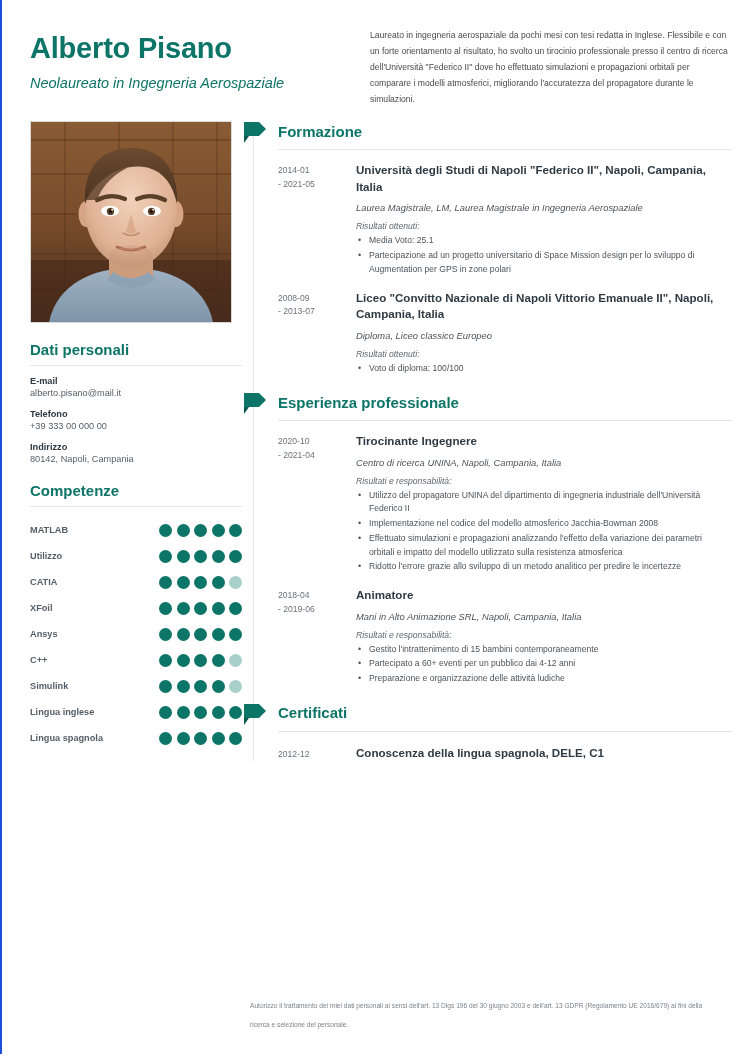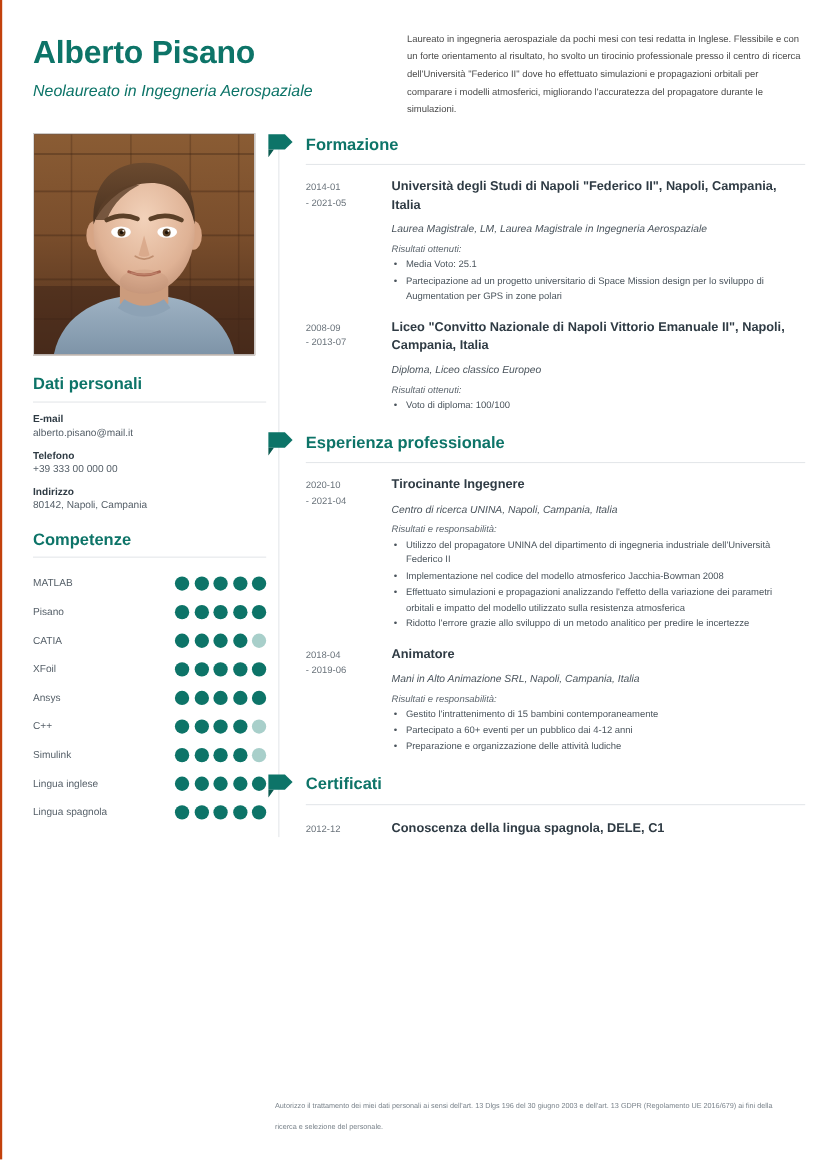--- a/index.html
+++ b/index.html
@@ -9,21 +9,21 @@
     background: #ffffff;
     font-family: "Liberation Sans", sans-serif;
     color: #3d4852;
   }
   .page {
     position: relative;
     width: 750px;
     height: 1054px;
     background: #ffffff;
     overflow: hidden;
-    border-left: 2px solid #c2410c;
+    border-left: 2px solid #1d4ed8;
   }
 
   
   .header {
     display: flex;
     padding: 26px 18px 0 28px;
   }
   .header-left { width: 340px; flex: 0 0 340px; padding-top: 6px; }
   .name {
     font-size: 29px;
@@ -78,20 +78,21 @@
     font-size: 9.2px; font-weight: bold; color: #2f3b44;
     margin-bottom: 2px;
   }
   .contact-value { font-size: 9.2px; color: #555f68; }
 
   
   .skills { margin-top: 4px; }
   .skill-row {
     display: flex; align-items: center;
     height: 26px;
+    font-weight: bold;
   }
   .skill-name { font-size: 9.2px; color: #555f68; flex: 1; }
   .dots { display: flex; gap: 4.5px; }
   .dot { width: 13px; height: 13px; border-radius: 50%; background: #0d7468; }
   .dot.off { background: #a8cfca; }
 
   
   .col-right::before {
     content: "";
     position: absolute;
@@ -293,21 +294,21 @@
               <span class="skill-name">MATLAB</span>
               <span class="dots">
                 <span class="dot"></span>
                 <span class="dot"></span>
                 <span class="dot"></span>
                 <span class="dot"></span>
                 <span class="dot"></span>
               </span>
             </div>
             <div class="skill-row">
-              <span class="skill-name">Pisano</span>
+              <span class="skill-name">Utilizzo</span>
               <span class="dots">
                 <span class="dot"></span>
                 <span class="dot"></span>
                 <span class="dot"></span>
                 <span class="dot"></span>
                 <span class="dot"></span>
               </span>
             </div>
             <div class="skill-row">
               <span class="skill-name">CATIA</span>

